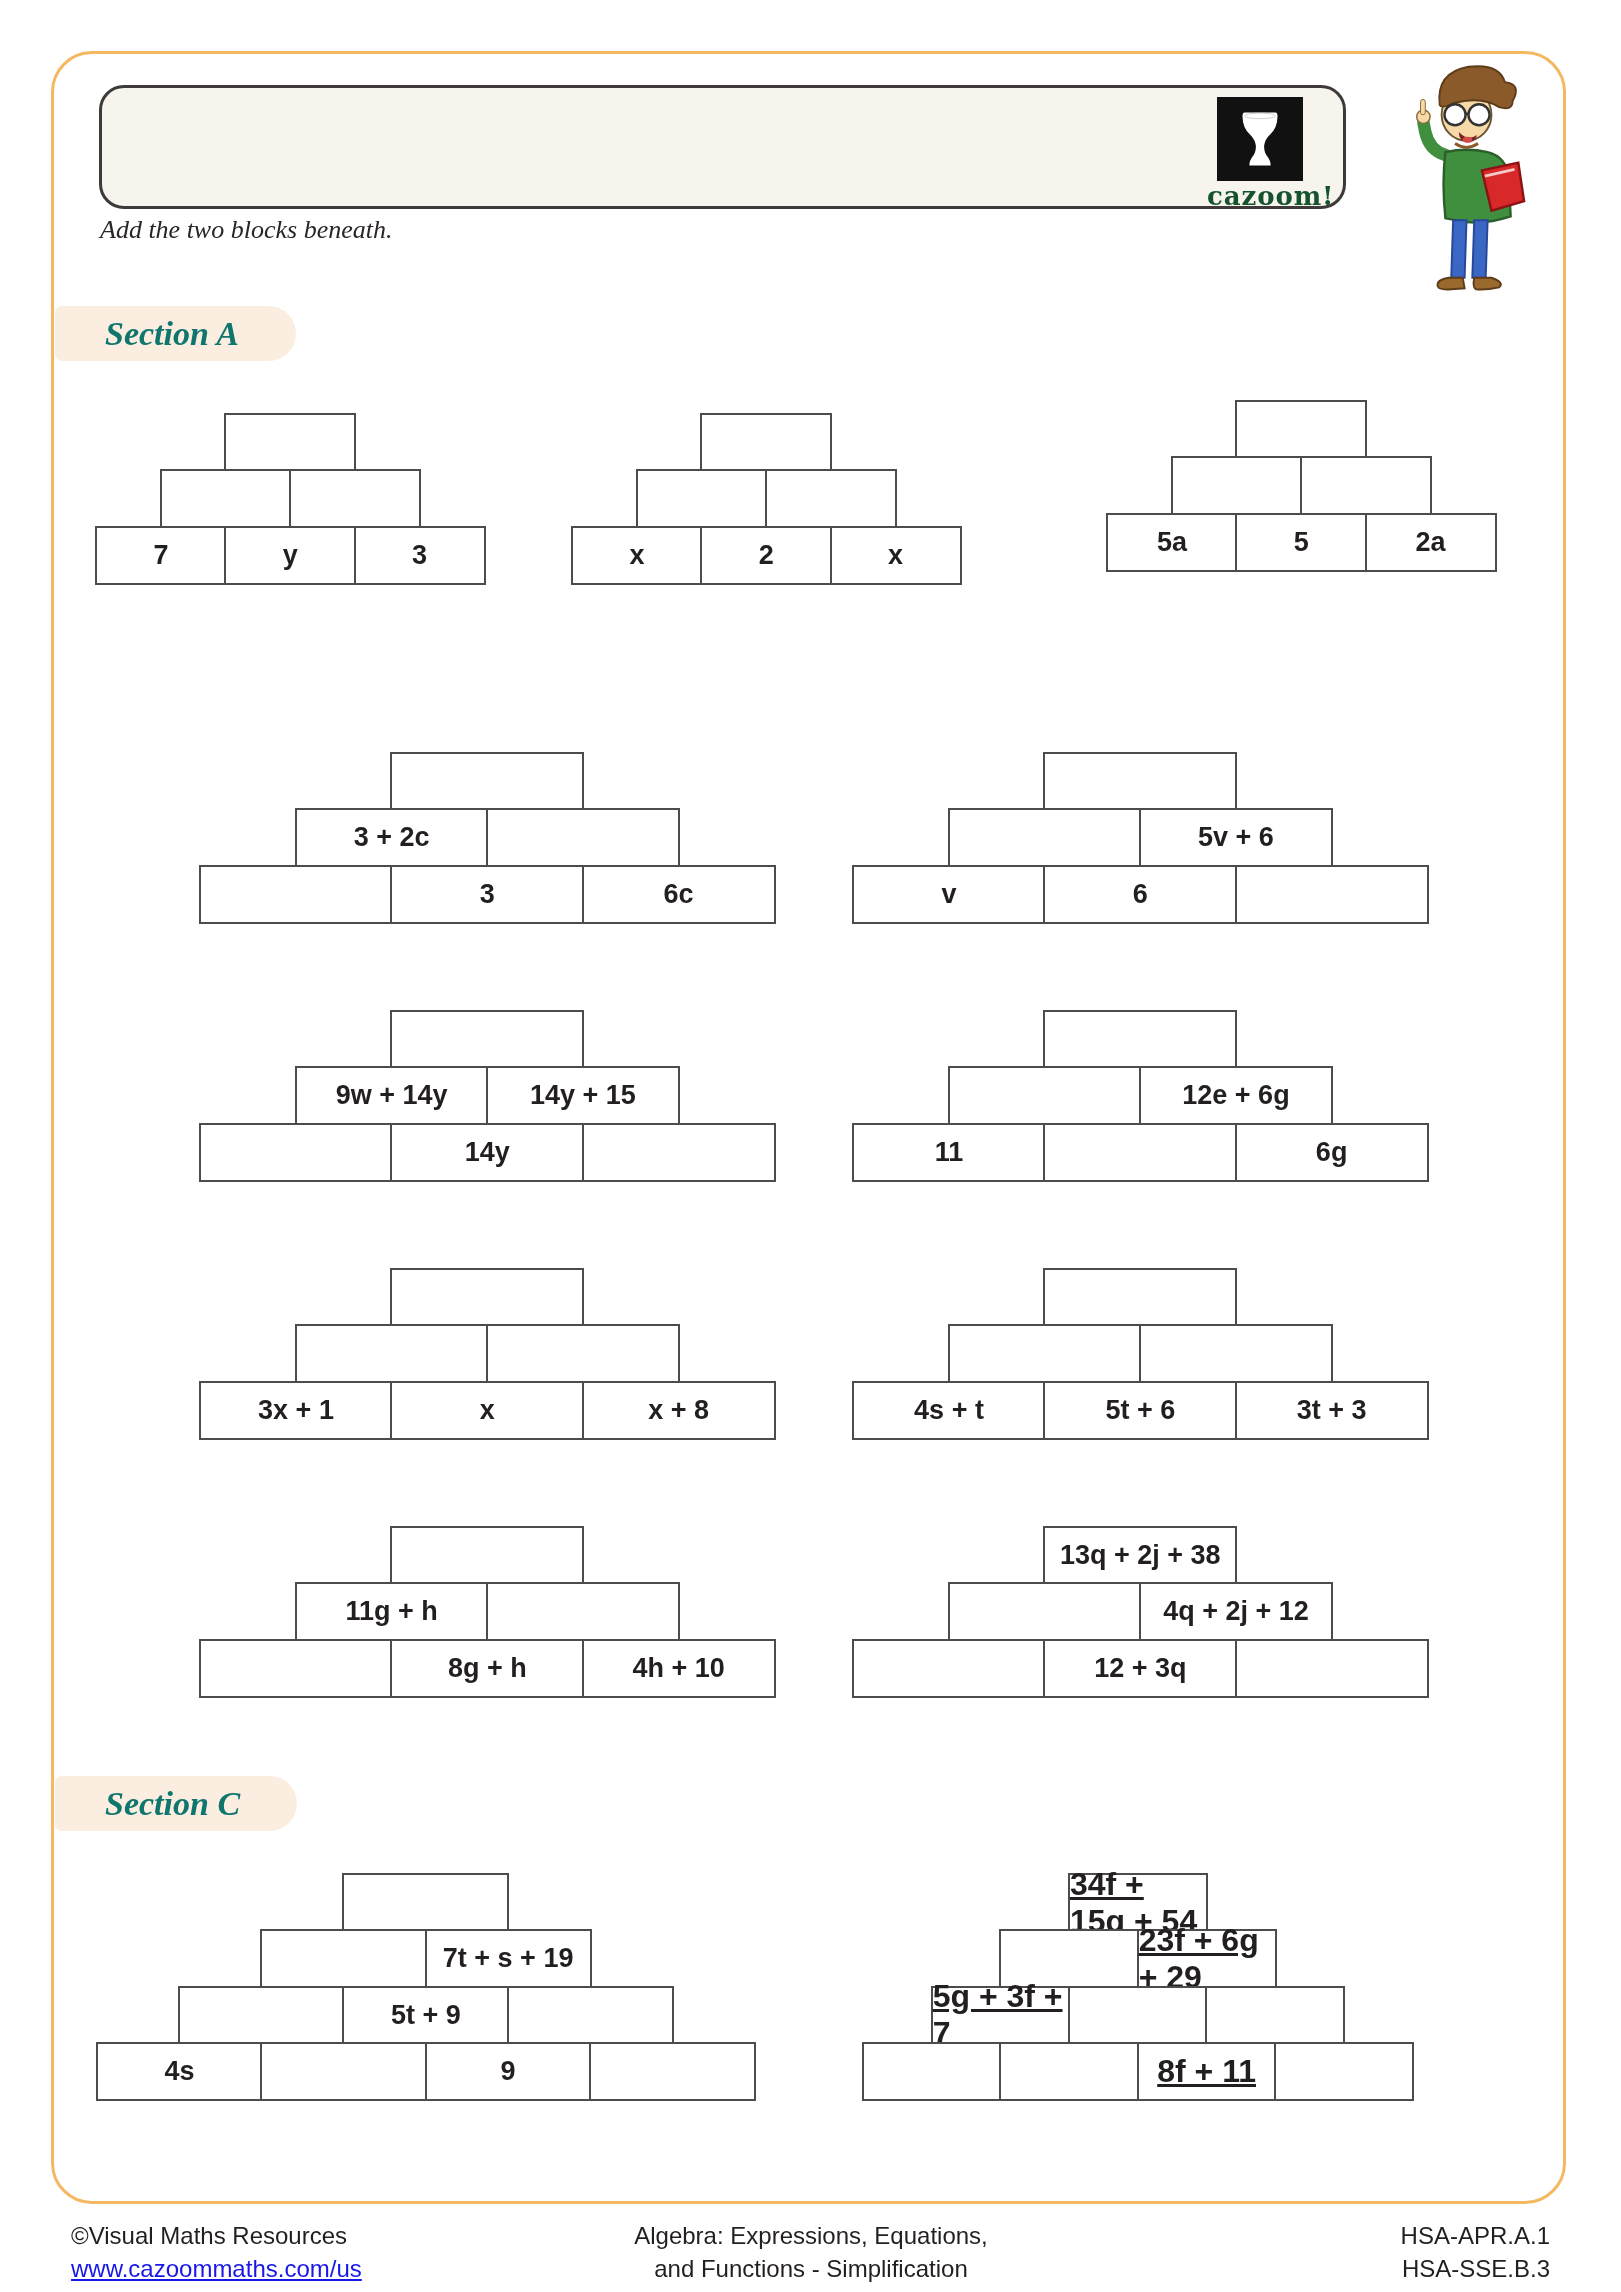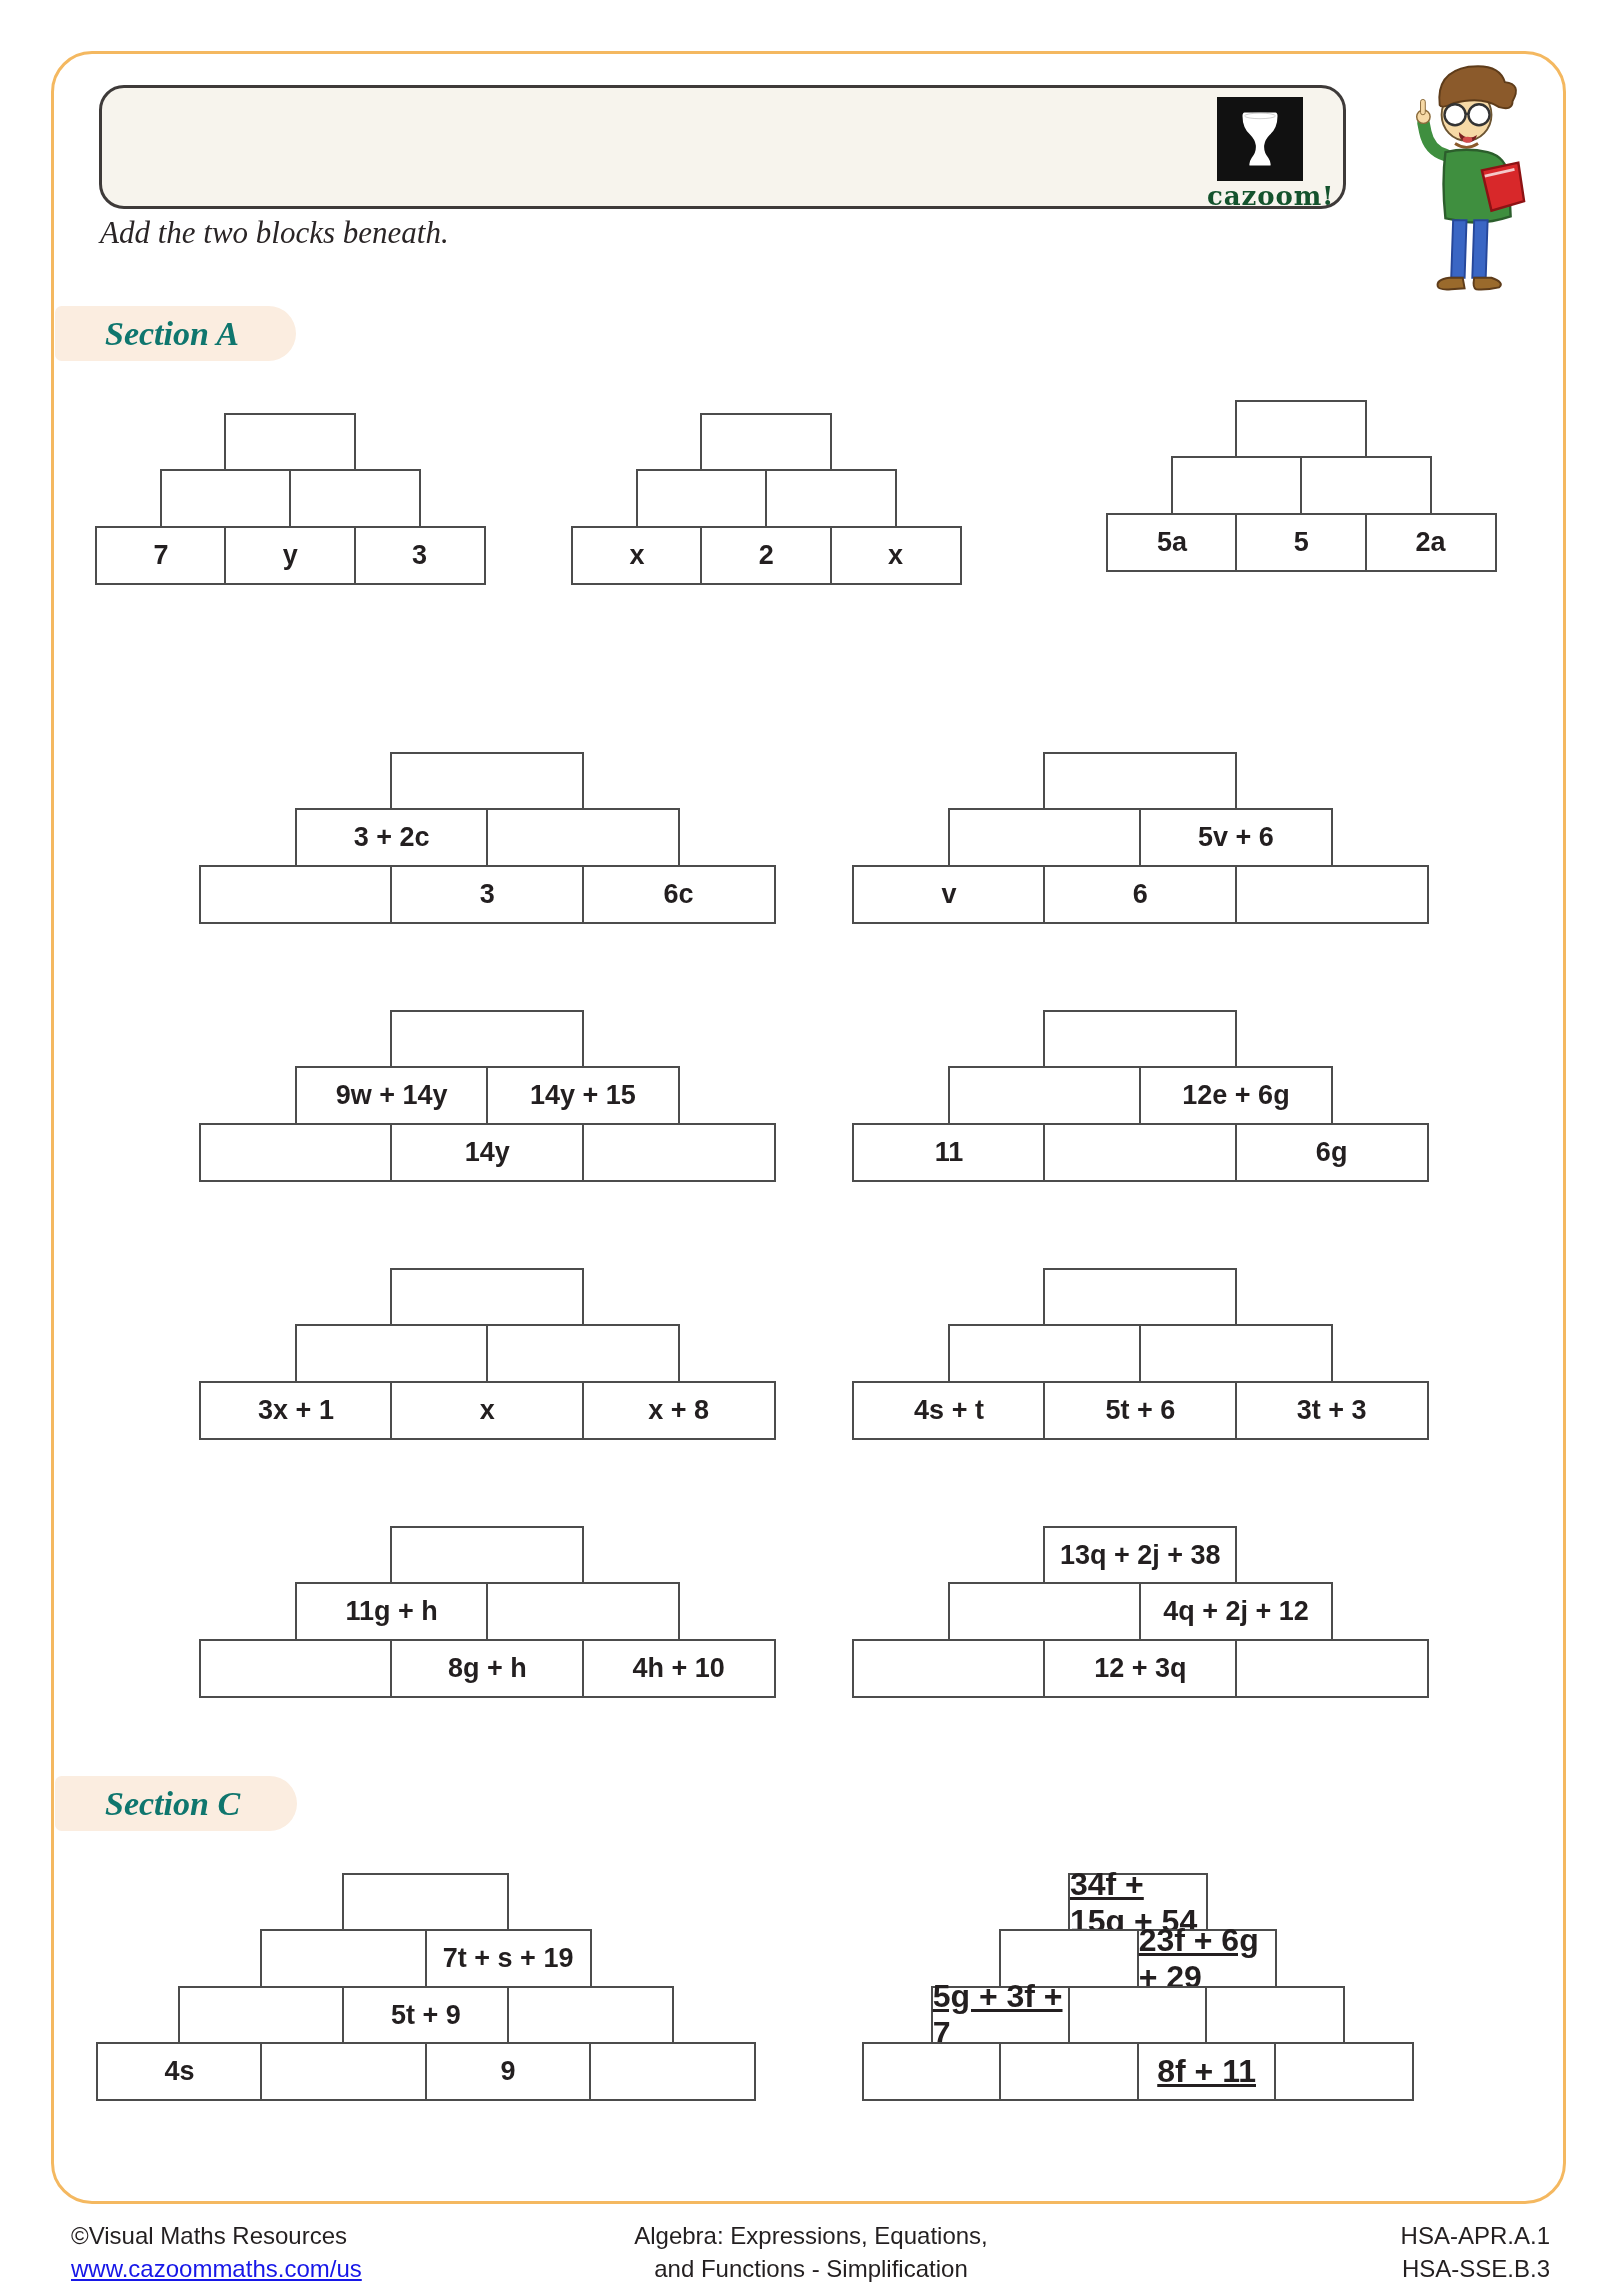--- a/index.html
+++ b/index.html
@@ -11,21 +11,21 @@
   .title-box{position:absolute;left:99px;top:85px;width:1247px;height:124px;
              background:var(--panel,#F7F4ED);border:3.6px solid #3E3A39;border-radius:25px;
              box-sizing:border-box;display:flex;align-items:center;}
   .title-box h1{margin:0 0 0 43px;font-size:51px;font-weight:700;letter-spacing:-0.9px;color:#282425;}
   .logo{position:absolute;right:30px;top:9px;width:106px;text-align:center;}
   .logo-square{width:86px;height:84px;background:#111;margin:0 auto;display:flex;align-items:center;justify-content:center;}
   .logo-text{font-family:"DejaVu Serif",serif;font-weight:700;font-size:26px;color:#14532d;margin-top:0px;letter-spacing:0.9px;}
   .teacher{position:absolute;left:1386px;top:59px;width:163px;height:240px;}
   
   .instruction{position:absolute;left:100px;top:215px;font-family:"Liberation Serif",serif;
-               font-style:italic;font-size:31px;color:#2a2526;}
+               font-style:italic;font-size:26px;color:#2a2526;}
   
   .pill{position:absolute;left:55px;height:55px;background:var(--pill,#FBEDE0);
         border-radius:9px 38px 38px 9px;display:flex;align-items:center;
         padding:0 57px 0 50px;font-family:"Liberation Serif",serif;font-weight:700;
         font-style:italic;font-size:34px;color:#0f766e;}
   .pill-a{top:306px;} .pill-b{top:655px;} .pill-c{top:1776px;}
   
   .pyramid{position:absolute;display:flex;flex-direction:column;align-items:center;
            font-weight:700;font-size:27px;}
   .p-row{display:flex;justify-content:center;}

